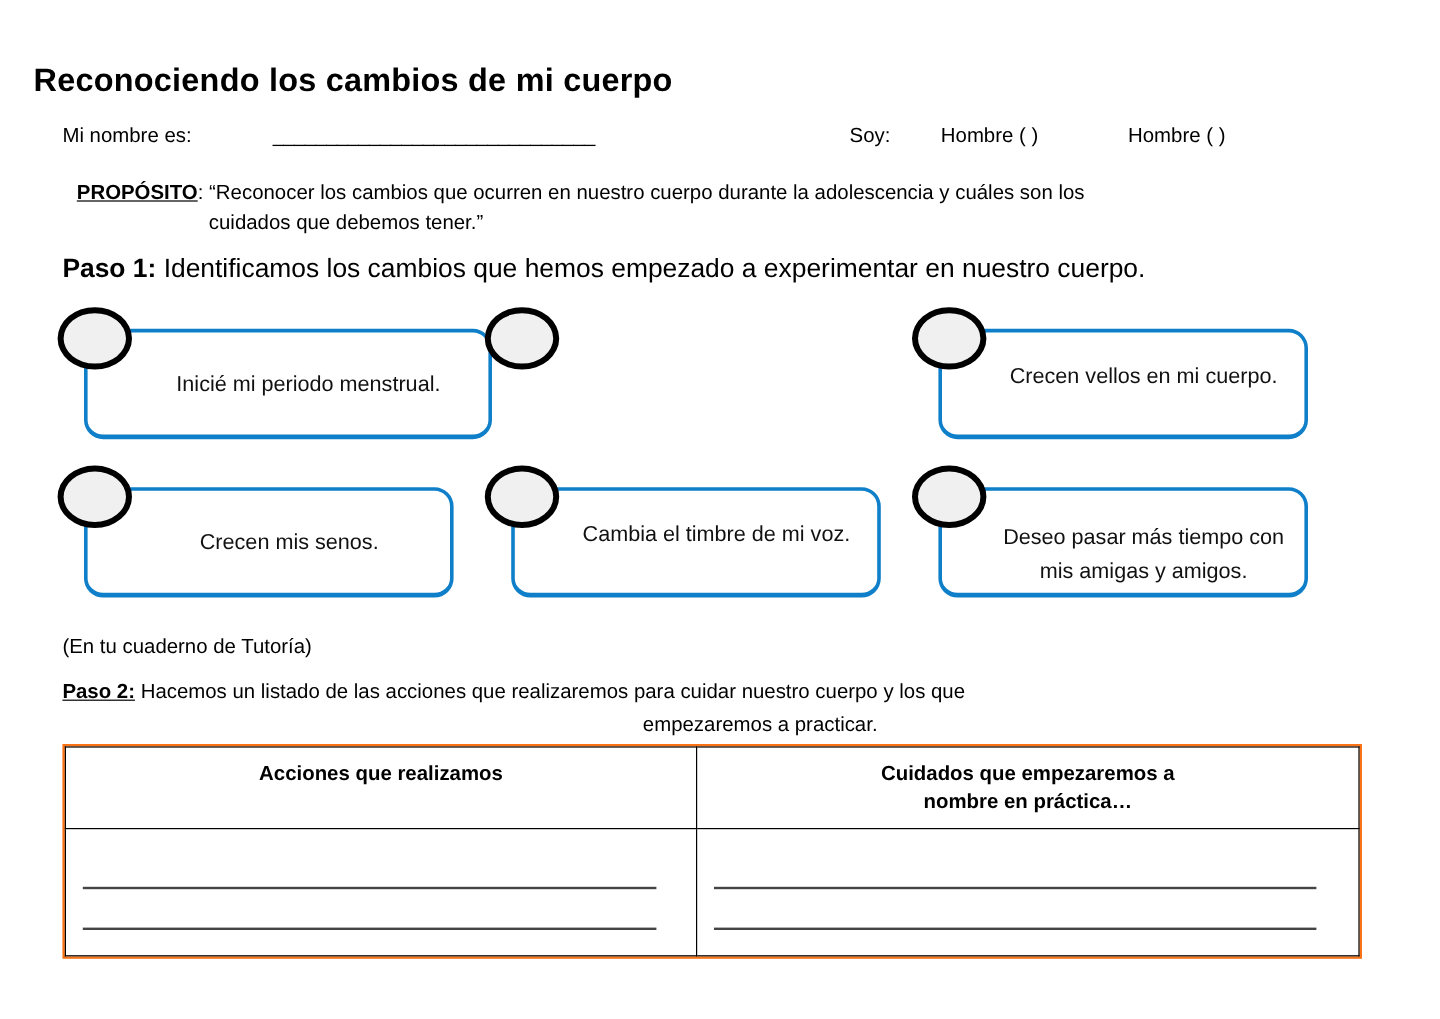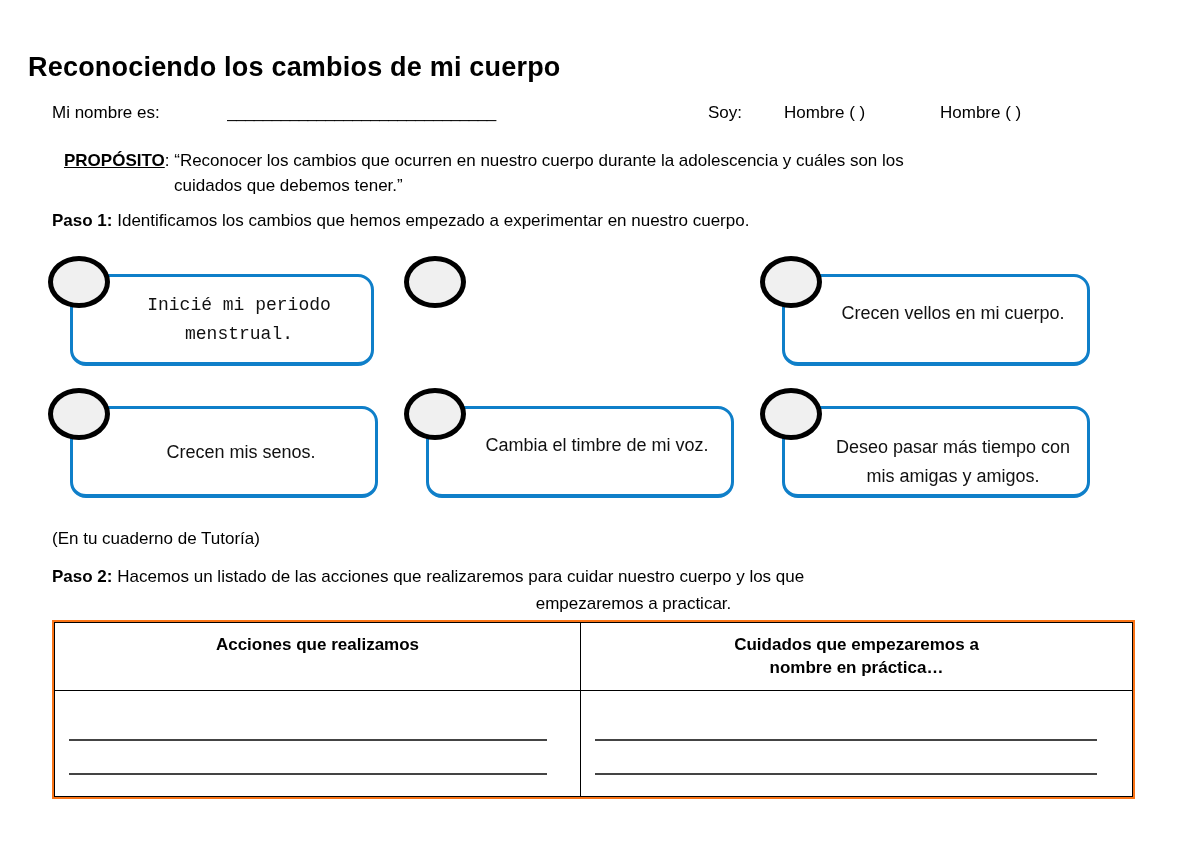--- a/index.html
+++ b/index.html
@@ -64,21 +64,21 @@
   }
   .proposito .pp-label { font-weight: bold; text-decoration: underline; }
   .proposito .pp-line2 { display: block; padding-left: 110px; }
 
   
   .paso1 {
     position: absolute;
     top: 211px;
     left: 52px;
     width: 1000px;
-    font-size: 17px;
+    font-size: 22px;
   }
   .paso1 .step-label { font-weight: bold; }
 
   
   .callout { position: absolute; }
   .callout .cbox {
     position: absolute;
     left: 26px;
     top: 18px;
     border: 3px solid #0f7fc9;
@@ -134,21 +134,21 @@
   
   .paso2 {
     position: absolute;
     top: 563px;
     left: 52px;
     width: 1078px;
     font-size: 17px;
     line-height: 27px;
     text-align: justify;
   }
-  .paso2 .step-label { font-weight: bold; }
+  .paso2 .step-label { font-weight: bold; text-decoration: underline; }
   .paso2 .p2-line2 { display: block; padding-left: 85px; text-align: center; }
 
   
   .tbl {
     position: absolute;
     left: 52px;
     top: 620px;
     width: 1083px;
     border: 2px solid #f97316;
     border-collapse: collapse;
@@ -196,21 +196,21 @@
   <div class="proposito">
     <span class="pp-label">PROPÓSITO</span><span>:</span><span> “Reconocer los cambios que ocurren en nuestro cuerpo durante la adolescencia y cuáles son los</span>
     <span class="pp-line2">cuidados que debemos tener.”</span>
   </div>
 
   <div class="paso1">
     <span class="step-label">Paso 1:</span><span> Identificamos los cambios que hemos empezado a experimentar en nuestro cuerpo.</span>
   </div>
 
   <div class="callout" style="left:44px; top:256px; width:334px; height:120px;">
-    <div class="cbox" style="width:304px; height:92px;font-family:Liberation Mono, monospace;">
+    <div class="cbox" style="width:340px; height:92px;">
       <div class="ctext center">Inicié mi periodo menstrual.</div>
     </div>
     <div class="bubble"></div>
   </div>
 
   <div class="callout" style="left:400px; top:256px; width:334px; height:120px;">
     <div class="bubble"></div>
   </div>
 
   <div class="callout" style="left:756px; top:256px; width:334px; height:120px;">

